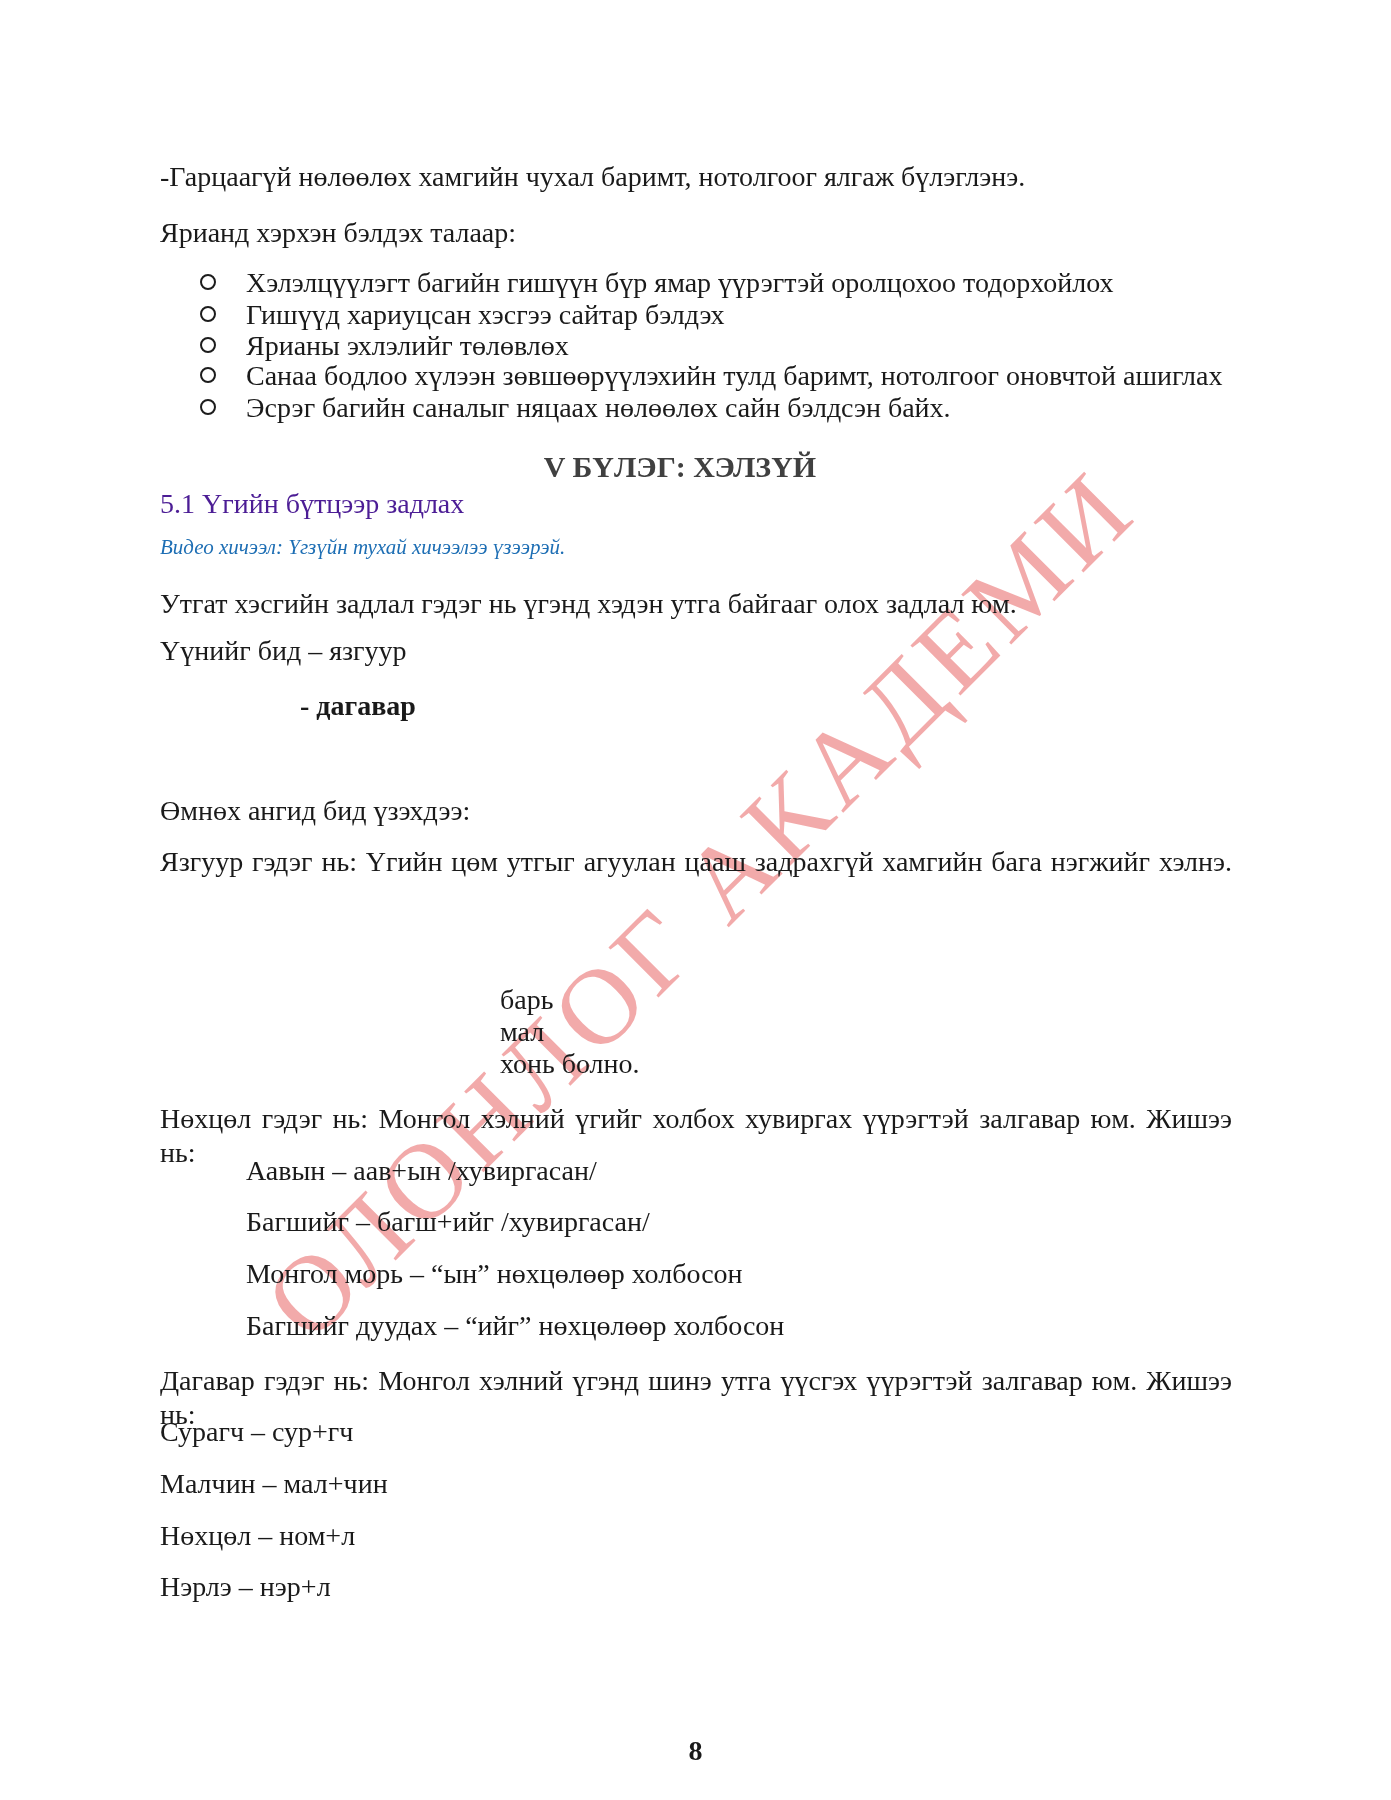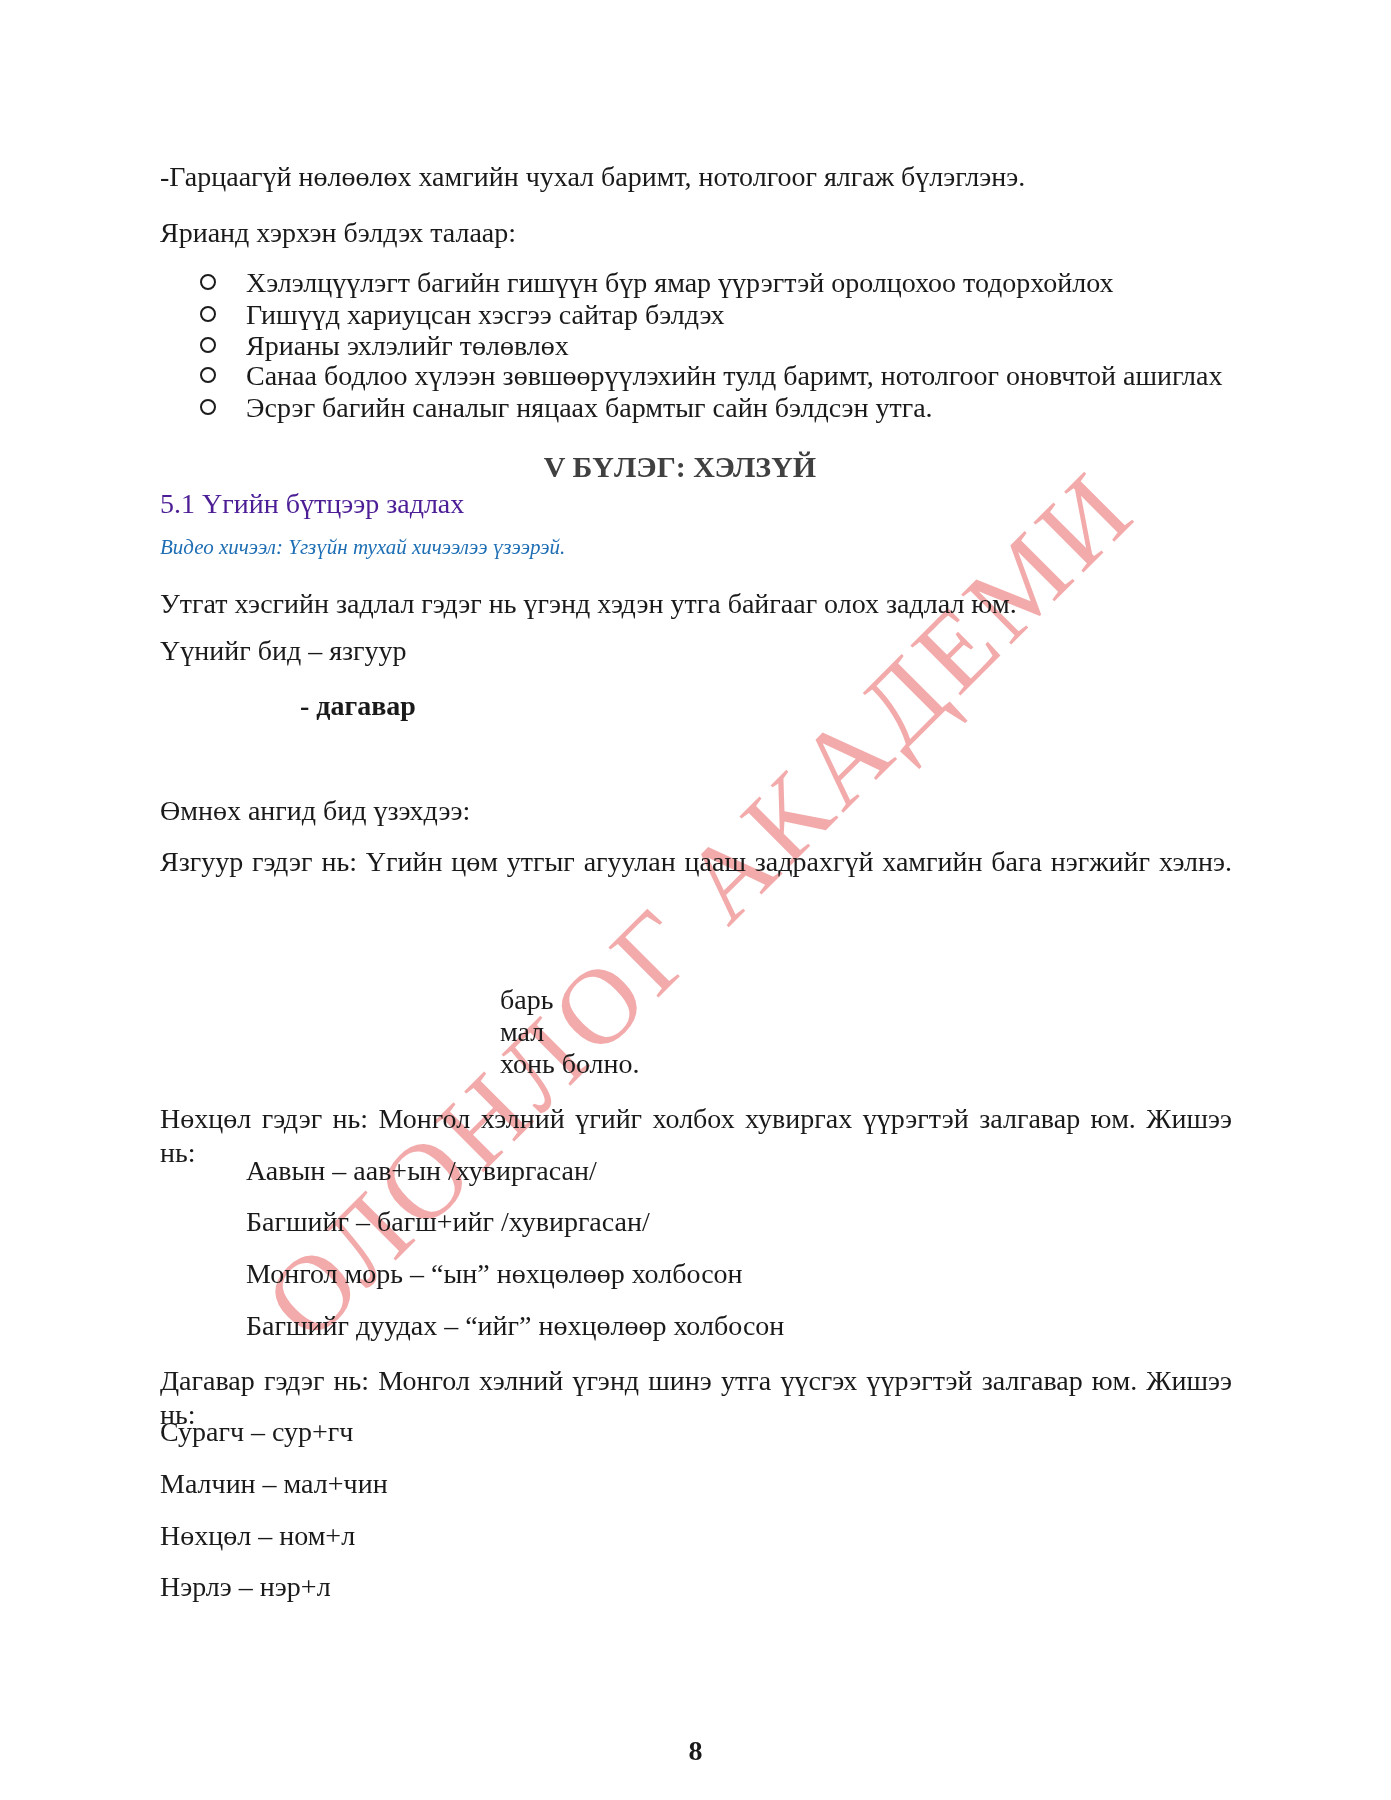--- a/index.html
+++ b/index.html
@@ -106,21 +106,21 @@
   <div class="bullet-row" style="top:299px">
     <span class="bullet-circle"></span><span>Гишүүд хариуцсан хэсгээ сайтар бэлдэх</span>
   </div>
   <div class="bullet-row" style="top:330px">
     <span class="bullet-circle"></span><span>Ярианы эхлэлийг төлөвлөх</span>
   </div>
   <div class="bullet-row" style="top:360px">
     <span class="bullet-circle"></span><span>Санаа бодлоо хүлээн зөвшөөрүүлэхийн тулд баримт, нотолгоог оновчтой ашиглах</span>
   </div>
   <div class="bullet-row" style="top:392px">
-    <span class="bullet-circle"></span><span>Эсрэг багийн саналыг няцаах бармтыг сайн бэлдсэн утга.</span>
+    <span class="bullet-circle"></span><span>Эсрэг багийн саналыг няцаах нөлөөлөх сайн бэлдсэн байх.</span>
   </div>
 
   <div class="chapter" style="top:450px">V БҮЛЭГ: ХЭЛЗҮЙ</div>
 
   <div class="t section-green" style="top:487px">5.1 Үгийн бүтцээр задлах</div>
 
   <div class="t video-blue" style="top:530px">Видео хичээл: Үгзүйн тухай хичээлээ үзээрэй.</div>
 
   <div class="t" style="top:587px">Утгат хэсгийн задлал гэдэг нь үгэнд хэдэн утга байгааг олох задлал юм.</div>
 

